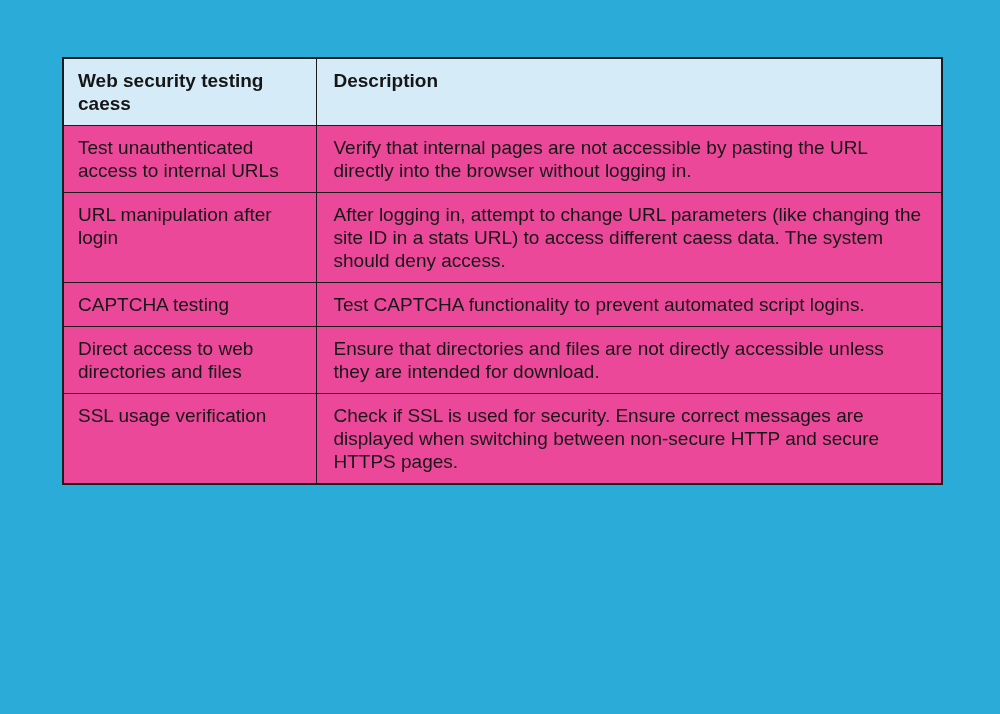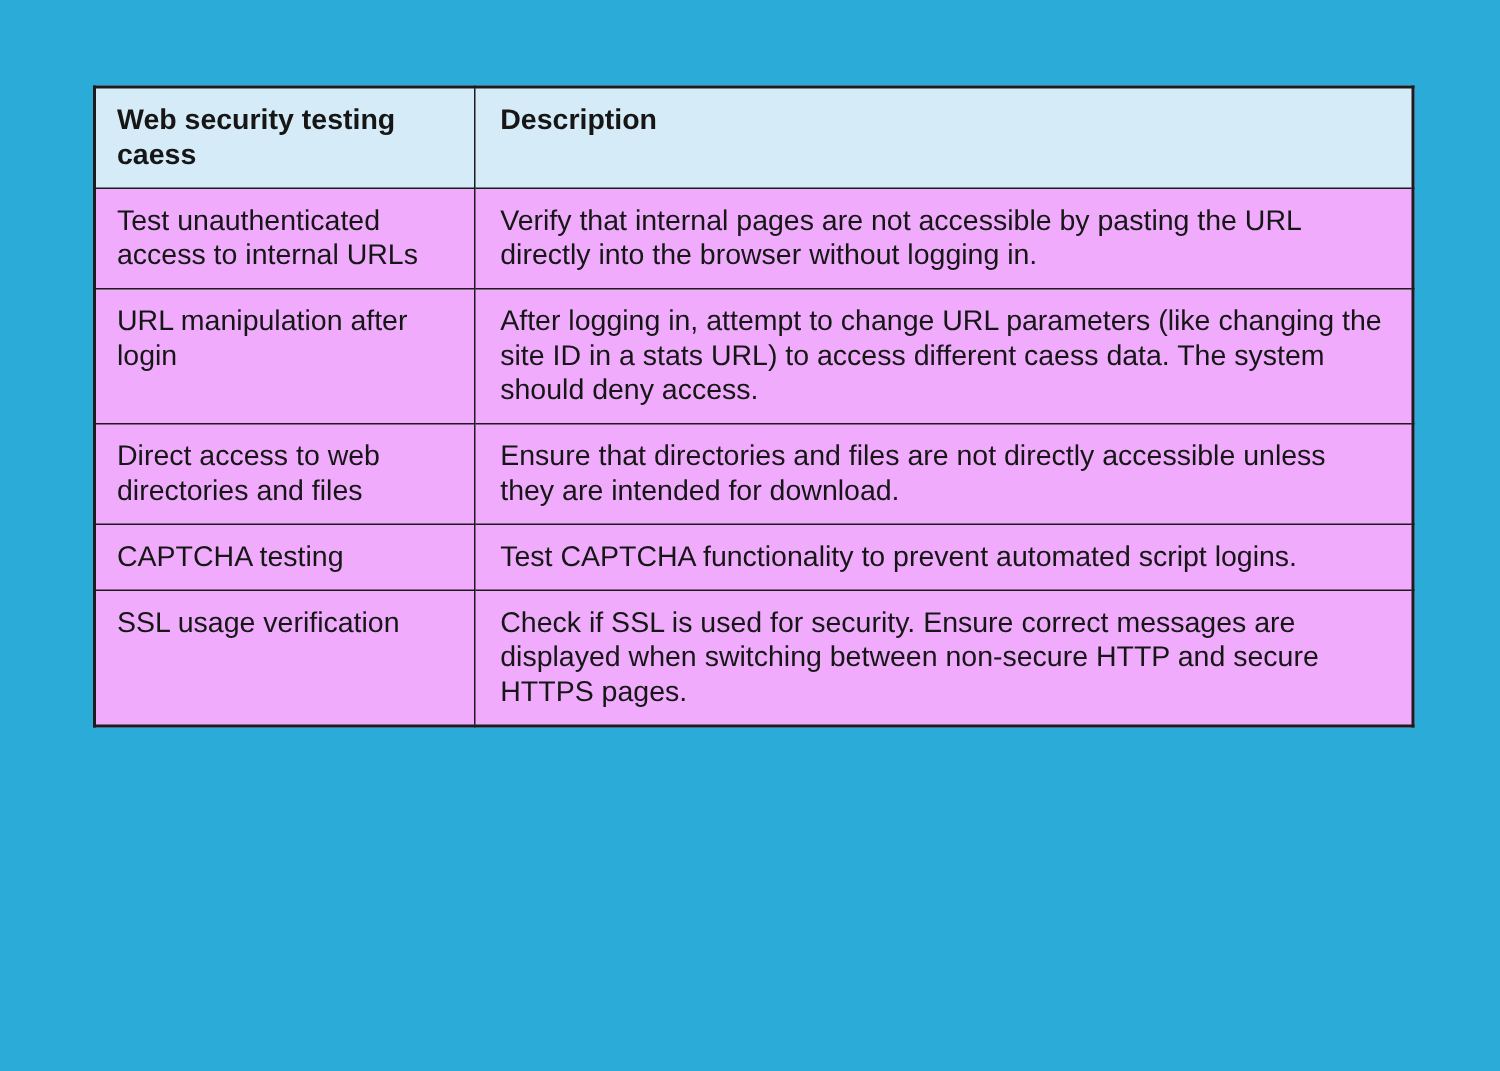--- a/index.html
+++ b/index.html
@@ -15,21 +15,21 @@
   }
   .table-wrap {
     position: absolute;
     left: 62px;
     top: 57px;
     width: 881px;
   }
   table.security-table {
     width: 100%;
     border-collapse: collapse;
-    background: #f0abfc;
+    background: #ec4899;
     border: 2px solid #1c1c1c;
     table-layout: fixed;
   }
   table.security-table th,
   table.security-table td {
     border: 1.5px solid #1c1c1c;
     vertical-align: top;
     text-align: left;
     font-size: 19px;
     line-height: 23px;
@@ -65,26 +65,26 @@
     <tbody>
       <tr>
         <td class="case-cell">Test unauthenticated access to internal URLs</td>
         <td class="desc-cell">Verify that internal pages are not accessible by pasting the URL directly into the browser without logging in.</td>
       </tr>
       <tr>
         <td class="case-cell">URL manipulation after login</td>
         <td class="desc-cell">After logging in, attempt to change URL parameters (like changing the site ID in a stats URL) to access different caess data. The system should deny access.</td>
       </tr>
       <tr>
+        <td class="case-cell">CAPTCHA testing</td>
+        <td class="desc-cell">Test CAPTCHA functionality to prevent automated script logins.</td>
+      </tr>
+      <tr>
         <td class="case-cell">Direct access to web directories and files</td>
         <td class="desc-cell">Ensure that directories and files are not directly accessible unless they are intended for download.</td>
-      </tr>
-      <tr>
-        <td class="case-cell">CAPTCHA testing</td>
-        <td class="desc-cell">Test CAPTCHA functionality to prevent automated script logins.</td>
       </tr>
       <tr>
         <td class="case-cell">SSL usage verification</td>
         <td class="desc-cell">Check if SSL is used for security. Ensure correct messages are displayed when switching between non-secure HTTP and secure HTTPS pages.</td>
       </tr>
     </tbody>
   </table>
 </div>
 
 </body></html>

